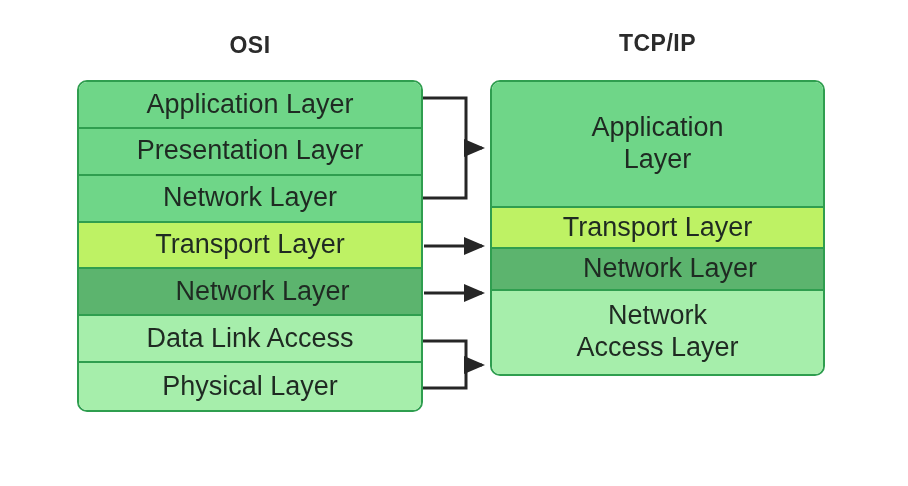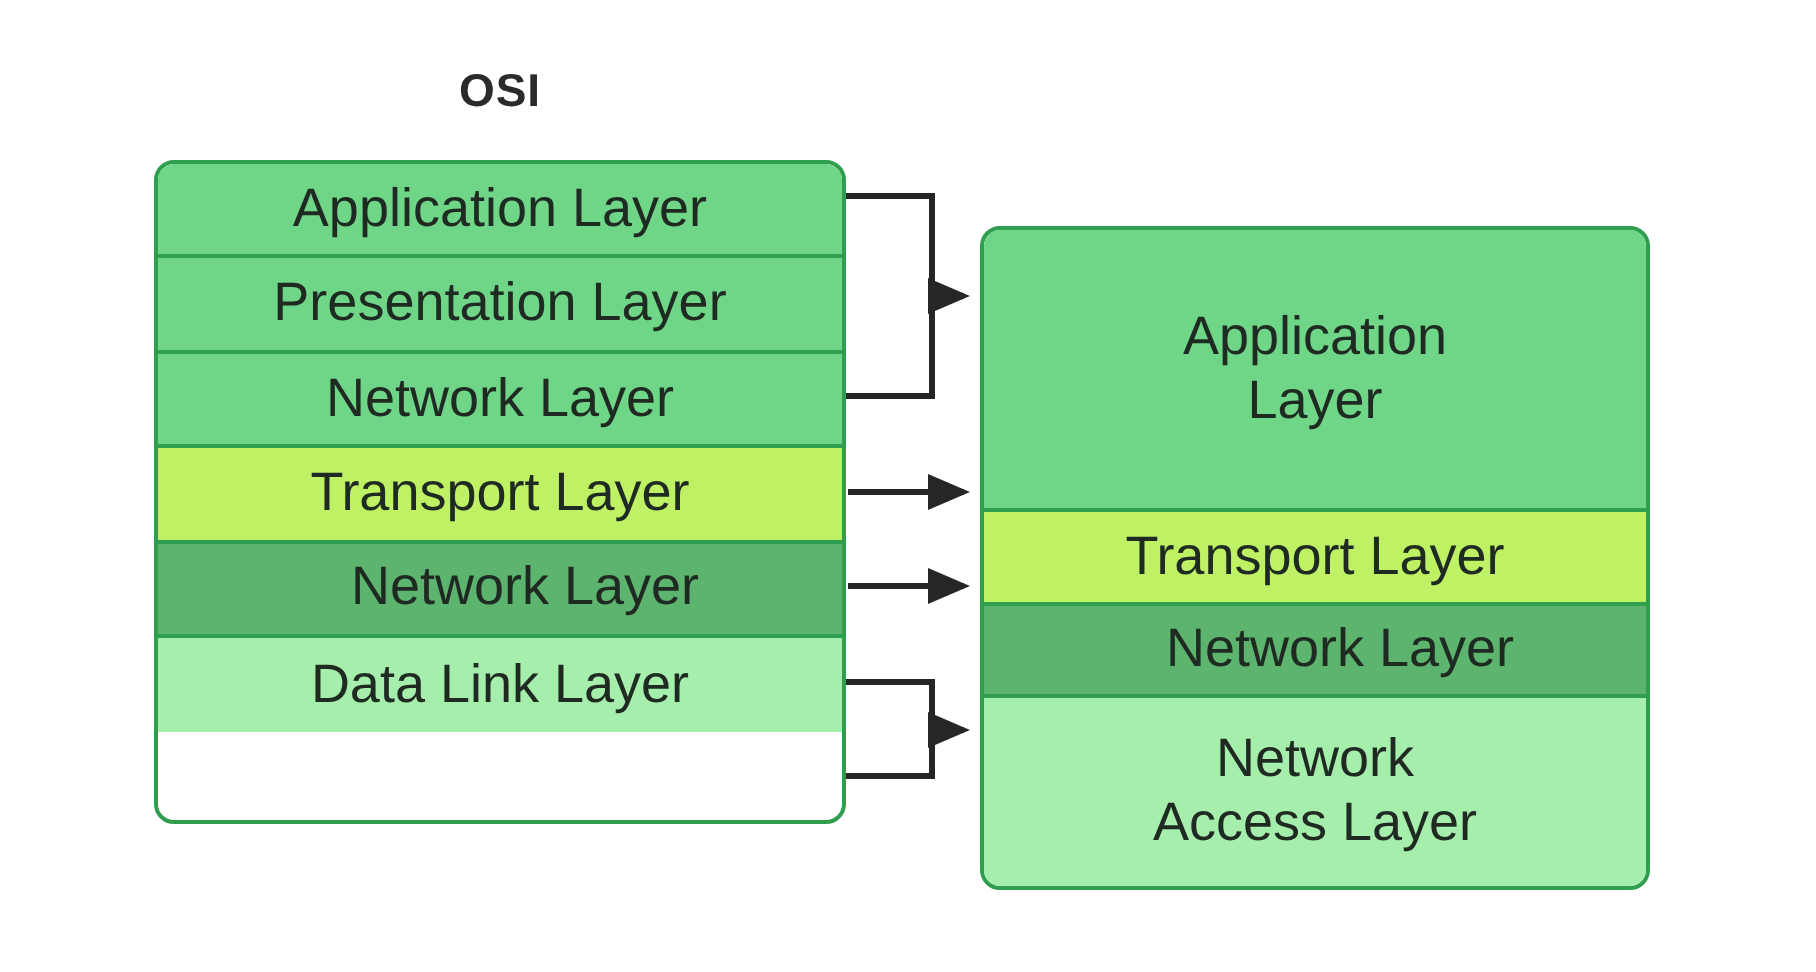--- a/index.html
+++ b/index.html
@@ -38,21 +38,21 @@
   .stack {
     position: absolute;
     border: 2px solid #2f9e4f;
     border-radius: 10px;
     overflow: hidden;
     box-sizing: border-box;
     display: flex;
     flex-direction: column;
   }
   #osi-stack { left: 77px;  top: 80px; width: 346px; height: 332px; }
-  #tcp-stack { left: 490px; top: 80px; width: 335px; height: 332px; margin-top: 33px; }
+  #tcp-stack { left: 490px; top: 80px; width: 335px; height: 296px; }
 
   .layer {
     box-sizing: border-box;
     display: flex;
     align-items: center;
     justify-content: center;
     text-align: center;
     font-size: 27px;
     color: #1f2a22;
     border-bottom: 2px solid #2f9e4f;
@@ -84,28 +84,30 @@
     pointer-events: none;
   }
 </style>
 </head>
 <body>
 
 <div class="canvas">
 
   <div class="title" id="title-osi">OSI</div>
 
+  <div class="title" id="title-tcp">TCP/IP</div>
 
   <div class="stack" id="osi-stack">
     <div class="layer c-mid">Application Layer</div>
     <div class="layer c-mid">Presentation Layer</div>
     <div class="layer c-mid">Network Layer</div>
     <div class="layer c-pale">Transport Layer</div>
     <div class="layer c-dark">Network Layer</div>
-    <div class="layer c-light">Data Link Layer</div>
+    <div class="layer c-light">Data Link Access</div>
+    <div class="layer c-light">Physical Layer</div>
   </div>
 
   <div class="stack" id="tcp-stack">
     <div class="layer c-mid" id="tcp-l-app">Application
 Layer</div>
     <div class="layer c-pale" id="tcp-l-transport">Transport Layer</div>
     <div class="layer c-dark" id="tcp-l-network">Network Layer</div>
     <div class="layer c-light" id="tcp-l-access">Network
 Access Layer</div>
   </div>

